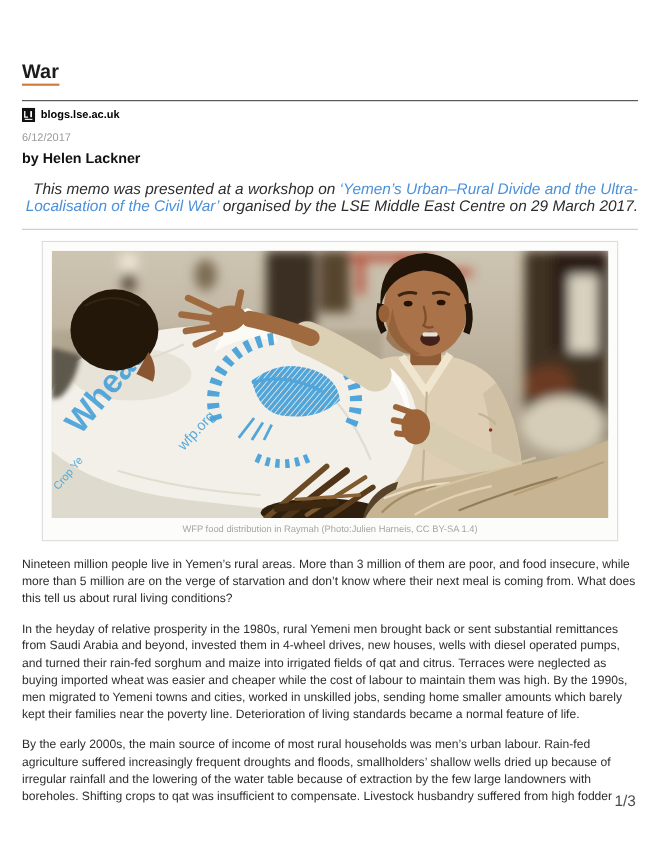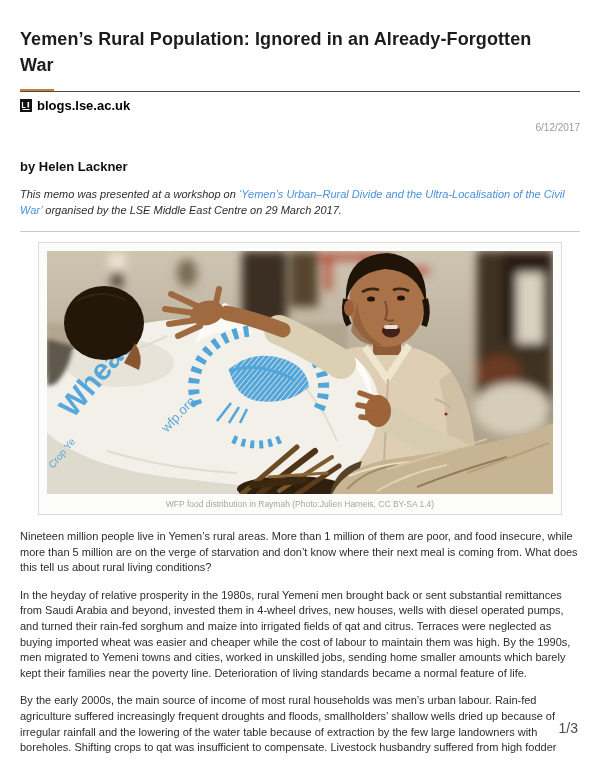--- a/index.html
+++ b/index.html
@@ -4,29 +4,29 @@
 <style>
   html,body{margin:0;padding:0;}
   body{
     width:600px;height:776px;background:#ffffff;overflow:hidden;position:relative;
     font-family:"Liberation Sans","DejaVu Sans",sans-serif;color:#2d2d2d;
   }
   .page{padding:26px 20px 0 20px;position:relative;height:750px;box-sizing:border-box;}
 
   
   h1.title{font-size:18px;font-weight:bold;line-height:26px;color:#1c1c1c;margin:0;letter-spacing:.1px;}
-  .title-underline{border-bottom:2px solid #cf7d3c;padding-bottom:14px;}
+  .title-underline{border-bottom:2px solid #cf7d3c;padding-bottom:1px;}
   .title-rule{border:none;border-top:1px solid #4a4a4a;margin:13px 0 0 0;}
-  .url-line{margin-top:6px;font-size:13px;color:#a2a2a2;display:flex;align-items:center;white-space:nowrap;}
+  .url-line{margin-top:6px;font-size:10px;color:#a2a2a2;display:flex;align-items:center;white-space:nowrap;}
   .favicon{width:12px;height:13px;display:inline-block;margin-right:5px;flex:0 0 auto;}
   .domain{font-weight:bold;color:#000;}
-  .date-line{text-align:right;font-size:10px;color:#9a9a9a;margin-top:9px;}
-  .byline{font-size:13px;font-weight:bold;color:#111;margin-top:26px;}
+  .date-line{text-align:left;font-size:10px;color:#9a9a9a;margin-top:9px;}
+  .byline{font-size:13px;font-weight:bold;color:#111;margin-top:5px;}
   .hashtag{font-size:11px;font-weight:bold;color:#111;margin-top:15px;}
-  .memo{font-style:italic;font-size:11px;line-height:15.5px;margin:13px 0 0 0;color:#2d2d2d;}
+  .memo{font-style:italic;font-size:14px;line-height:15.5px;margin:13px 0 0 0;color:#2d2d2d;text-align:right;}
   .memo-link{color:#4a90d9;text-decoration:none;font-style:italic;cursor:pointer;}
   .section-divider{border:none;border-top:1px solid #c9c9c9;margin:13px 0 0 0;}
 
   
   .photo-frame{margin:10px auto 0 auto;width:506px;border:1px solid #dcdcdc;background:#fcfcfb;padding:8px 8px 5px 8px;}
   .photo{width:506px;height:243px;display:block;}
   .caption{text-align:center;font-size:8.5px;color:#a5a5a5;margin-top:5px;line-height:10px;}
   svg text{font-family:"Liberation Sans","DejaVu Sans",sans-serif;}
 
   
@@ -34,21 +34,21 @@
   .article p:first-child{margin-top:14px;}
   .qat{}
 
   .page-num{position:absolute;right:22px;bottom:14px;font-size:14px;color:#4c4c4c;}
 </style>
 </head>
 <body>
 
 <div class="page">
 
-  <h1 class="title"><span>Yemen’s Rural Population: Ignored in an Already-Forgotten</span><br><span class="title-underline">War</span></h1>
+  <h1 class="title"><br><span class="title-underline">War</span></h1>
 
   <hr class="title-rule">
 
   <div class="url-line">
     <span class="favicon">
       <svg viewBox="0 0 12 13" width="12" height="13" aria-hidden="true">
         <rect width="12" height="13" fill="#111"></rect>
         <path d="M2.5,3 V8.5 H5.5" stroke="#fff" stroke-width="1.2" fill="none"></path>
         <rect x="7.5" y="3" width="1.6" height="5.5" fill="#fff"></rect>
         <rect x="2.5" y="10" width="7" height="1" fill="#fff"></rect>
@@ -211,19 +211,19 @@
           <path d="M302,225 q30,-12 60,-14" stroke="#efe4cb"></path>
           <path d="M420,222 q40,-14 82,-30" stroke="#b59e74"></path>
           <path d="M340,218 q50,-14 100,-30" stroke="#d9c8a4"></path>
         </g>
       </g>
     </svg>
     <figcaption class="caption">WFP food distribution in Raymah (Photo:Julien Harneis, CC BY-SA 1.4)</figcaption>
   </figure>
 
   <div class="article">
-    <p>Nineteen million people live in Yemen’s rural areas. More than 1 million of them are poor, and food insecure, while more than 5 million are on the verge of starvation and don’t know where their next meal is coming from. What does this tell us about rural living conditions?</p>
+    <p>Nineteen million people live in Yemen’s rural areas. More than 3 million of them are poor, and food insecure, while more than 5 million are on the verge of starvation and don’t know where their next meal is coming from. What does this tell us about rural living conditions?</p>
     <p><span>In the heyday of relative prosperity in the 1980s, rural Yemeni men brought back or sent substantial remittances from Saudi Arabia and beyond, invested them in 4-wheel drives, new houses, wells with diesel operated pumps, and turned their rain-fed sorghum and maize into irrigated fields of </span><span class="qat">qat</span><span> and citrus. Terraces were neglected as buying imported wheat was easier and cheaper while the cost of labour to maintain them was high. By the 1990s, men migrated to Yemeni towns and cities, worked in unskilled jobs, sending home smaller amounts which barely kept their families near the poverty line. Deterioration of living standards became a normal feature of life.</span></p>
     <p><span>By the early 2000s, the main source of income of most rural households was men’s urban labour. Rain-fed agriculture suffered increasingly frequent droughts and floods, smallholders’ shallow wells dried up because of irregular rainfall and the lowering of the water table because of extraction by the few large landowners with boreholes. Shifting crops to </span><span class="qat">qat</span><span> was insufficient to compensate. Livestock husbandry suffered from high fodder</span></p>
   </div>
 
   <div class="page-num">1/3</div>
 </div>
 
 </body></html>

